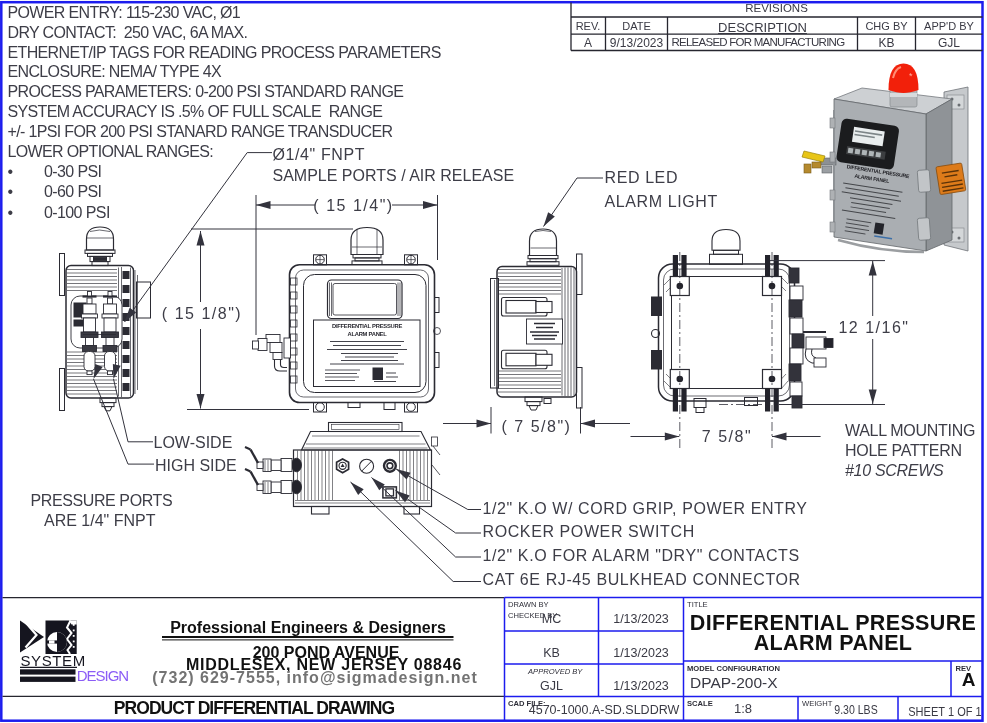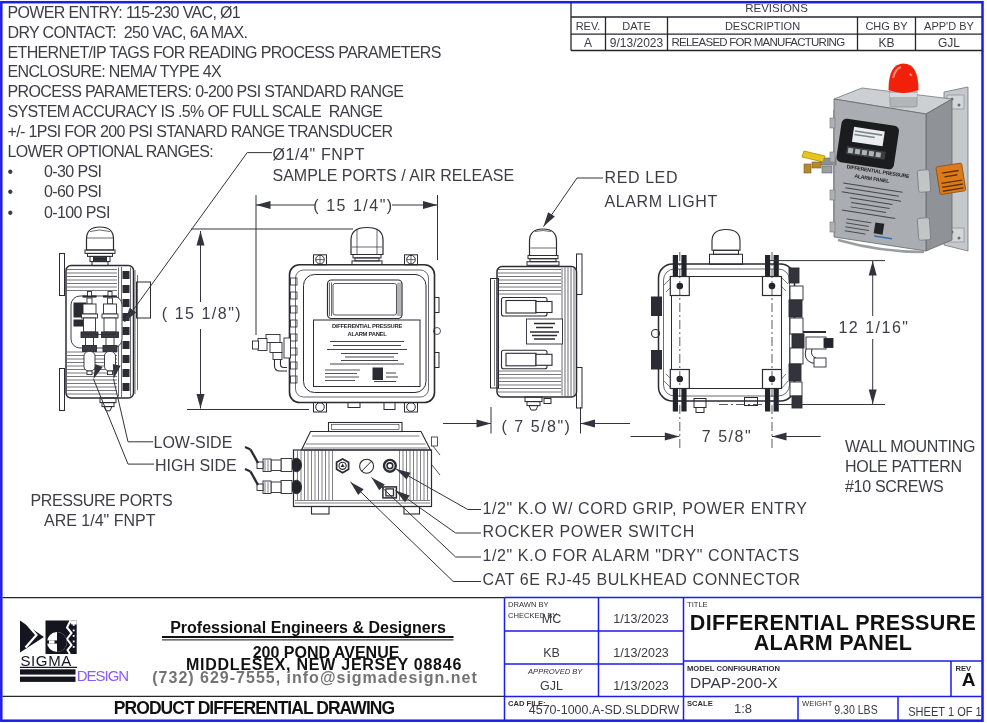--- a/index.html
+++ b/index.html
@@ -1,20 +1,20 @@
 <!DOCTYPE html>
 <html><head>
 <meta charset="utf-8">
 <style>
 html,body{margin:0;padding:0;}
 body{width:987px;height:723px;position:relative;background:#ffffff;overflow:hidden;
   font-family:"Liberation Sans",sans-serif;}
 .t{position:absolute;white-space:pre;color:#3d3d47;font-size:16px;line-height:19.8px;letter-spacing:0.6px;transform:translateY(1.5px);}
 .dim{letter-spacing:1.5px;}
-.nw{letter-spacing:-0.3px;margin-top:16px;}
+.nw{letter-spacing:-0.3px;}
 .c{transform:translate(-50%,1.5px) !important;}
 #spec{position:absolute;left:7.5px;top:3px;font-size:16px;line-height:19.8px;color:#3d3d47;white-space:pre;letter-spacing:-0.65px;}
 .lbl{position:absolute;white-space:pre;color:#2e2e38;font-size:7.6px;}
 .val{position:absolute;white-space:pre;color:#3a3a44;font-size:12.5px;}
 .rv{position:absolute;white-space:pre;color:#3a3a44;font-size:11.5px;transform:translateX(-50%);}
 .bold{font-weight:bold;}
 svg{position:absolute;left:0;top:0;}
 </style>
 </head>
 <body>
@@ -478,34 +478,34 @@
 <div class="t" style="left:272.5px;top:163.5px;letter-spacing:0;">SAMPLE PORTS / AIR RELEASE</div>
 <div class="t" style="left:604.5px;top:166px;">RED LED</div>
 <div class="t" style="left:604.5px;top:189.5px;">ALARM LIGHT</div>
 <div class="t c dim" style="left:353.5px;top:193.5px;">( 15 1/4")</div>
 <div class="t c dim" style="left:202px;top:302px;">( 15 1/8")</div>
 <div class="t c dim" style="left:536.5px;top:414.5px;">( 7 5/8")</div>
 <div class="t c dim" style="left:727px;top:424.5px;">7 5/8"</div>
 <div class="t c dim" style="left:874px;top:315.5px;">12 1/16"</div>
 <div class="t nw" style="left:845px;top:418.5px;">WALL MOUNTING</div>
 <div class="t nw" style="left:845px;top:438.5px;">HOLE PATTERN</div>
-<div class="t nw" style="left:845px;top:458.5px;">#10 SCREWS</div>
+<div class="t nw" style="left:845px;top:458.5px;font-style:italic;">#10 SCREWS</div>
 <div class="t" style="left:153.5px;top:431px;letter-spacing:0;">LOW-SIDE</div>
 <div class="t" style="left:155px;top:453.5px;letter-spacing:0;">HIGH SIDE</div>
 <div class="t" style="left:30.5px;top:488.5px;letter-spacing:-0.4px;">PRESSURE PORTS</div>
 <div class="t" style="left:44px;top:508.5px;letter-spacing:0;">ARE 1/4" FNPT</div>
 <div class="t" style="left:482.5px;top:496.5px;">1/2" K.O W/ CORD GRIP, POWER ENTRY</div>
 <div class="t" style="left:482.5px;top:519.5px;">ROCKER POWER SWITCH</div>
 <div class="t" style="left:482.5px;top:544px;">1/2" K.O FOR ALARM "DRY" CONTACTS</div>
 <div class="t" style="left:482.5px;top:568px;">CAT 6E RJ-45 BULKHEAD CONNECTOR</div>
 
 <div class="rv" style="left:776.5px;top:1.8px;">REVISIONS</div>
 <div class="rv" style="left:588px;top:19.5px;font-size:11px;">REV.</div>
 <div class="rv" style="left:636.5px;top:19.5px;font-size:11px;">DATE</div>
-<div class="rv" style="left:762.5px;top:19.5px;font-size:11px;">DESCRIPTION</div>
+<div class="rv" style="left:762.5px;top:19.5px;font-size:13px;text-decoration:underline;">DESCRIPTION</div>
 <div class="rv" style="left:886.5px;top:19.5px;font-size:11px;">CHG BY</div>
 <div class="rv" style="left:949px;top:19.5px;font-size:11px;">APP'D BY</div>
 <div class="rv" style="left:588px;top:35.8px;font-size:12px;">A</div>
 <div class="rv" style="left:636.5px;top:35.8px;font-size:12px;">9/13/2023</div>
 <div class="rv" style="left:671.5px;top:36.3px;font-size:11.5px;transform:none;letter-spacing:-0.75px;">RELEASED FOR MANUFACTURING</div>
 <div class="rv" style="left:886.5px;top:35.8px;font-size:12px;">KB</div>
 <div class="rv" style="left:949px;top:35.8px;font-size:12px;">GJL</div>
 
 <div class="lbl" style="left:508px;top:600px;">DRAWN BY</div>
 <div class="lbl" style="left:508px;top:611px;">CHECKED BY</div>
@@ -528,14 +528,14 @@
 <div class="val c" style="left:945px;top:702.4px;font-size:13px;"><span style="display:inline-block;transform:scaleX(0.85)">SHEET 1 OF 1</span></div>
 <div class="val" style="left:690px;top:674px;font-size:15.5px;">DPAP-200-X</div>
 <div class="val c bold" style="left:968.5px;top:666.9px;font-size:19px;color:#111;">A</div>
 <div class="val c bold" style="left:833px;top:608.9px;font-size:21.5px;color:#111;letter-spacing:0.35px;">DIFFERENTIAL PRESSURE</div>
 <div class="val c bold" style="left:833px;top:628.6px;font-size:21.5px;color:#111;letter-spacing:0.35px;">ALARM PANEL</div>
 <div class="val c bold" style="left:308px;top:617.4px;font-size:16px;color:#111;">Professional Engineers &amp; Designers</div>
 <div class="val c bold" style="left:326px;top:641.6px;font-size:16px;color:#111;">200 POND AVENUE</div>
 <div class="val c bold" style="left:324px;top:654.4px;font-size:16px;color:#111;letter-spacing:0.75px;">MIDDLESEX, NEW JERSEY 08846</div>
 <div class="val c bold" style="left:315px;top:666.5px;font-size:16px;color:#737373;letter-spacing:1px;">(732) 629-7555, info@sigmadesign.net</div>
 <div class="val c bold" style="left:254px;top:696.3px;font-size:17.5px;color:#111;letter-spacing:-0.95px;">PRODUCT DIFFERENTIAL DRAWING</div>
-<div class="val" style="left:20.5px;top:652.1px;font-size:15px;letter-spacing:0.6px;color:#15151f;">SIGMA</div>
+<div class="val" style="left:20.5px;top:652.1px;font-size:15px;letter-spacing:0.6px;color:#15151f;">SYSTEM</div>
 <div class="val" style="left:76.7px;top:666.8px;font-size:15px;letter-spacing:-1px;color:#8b5cf6;">DESIGN</div>
 
 </body></html>

